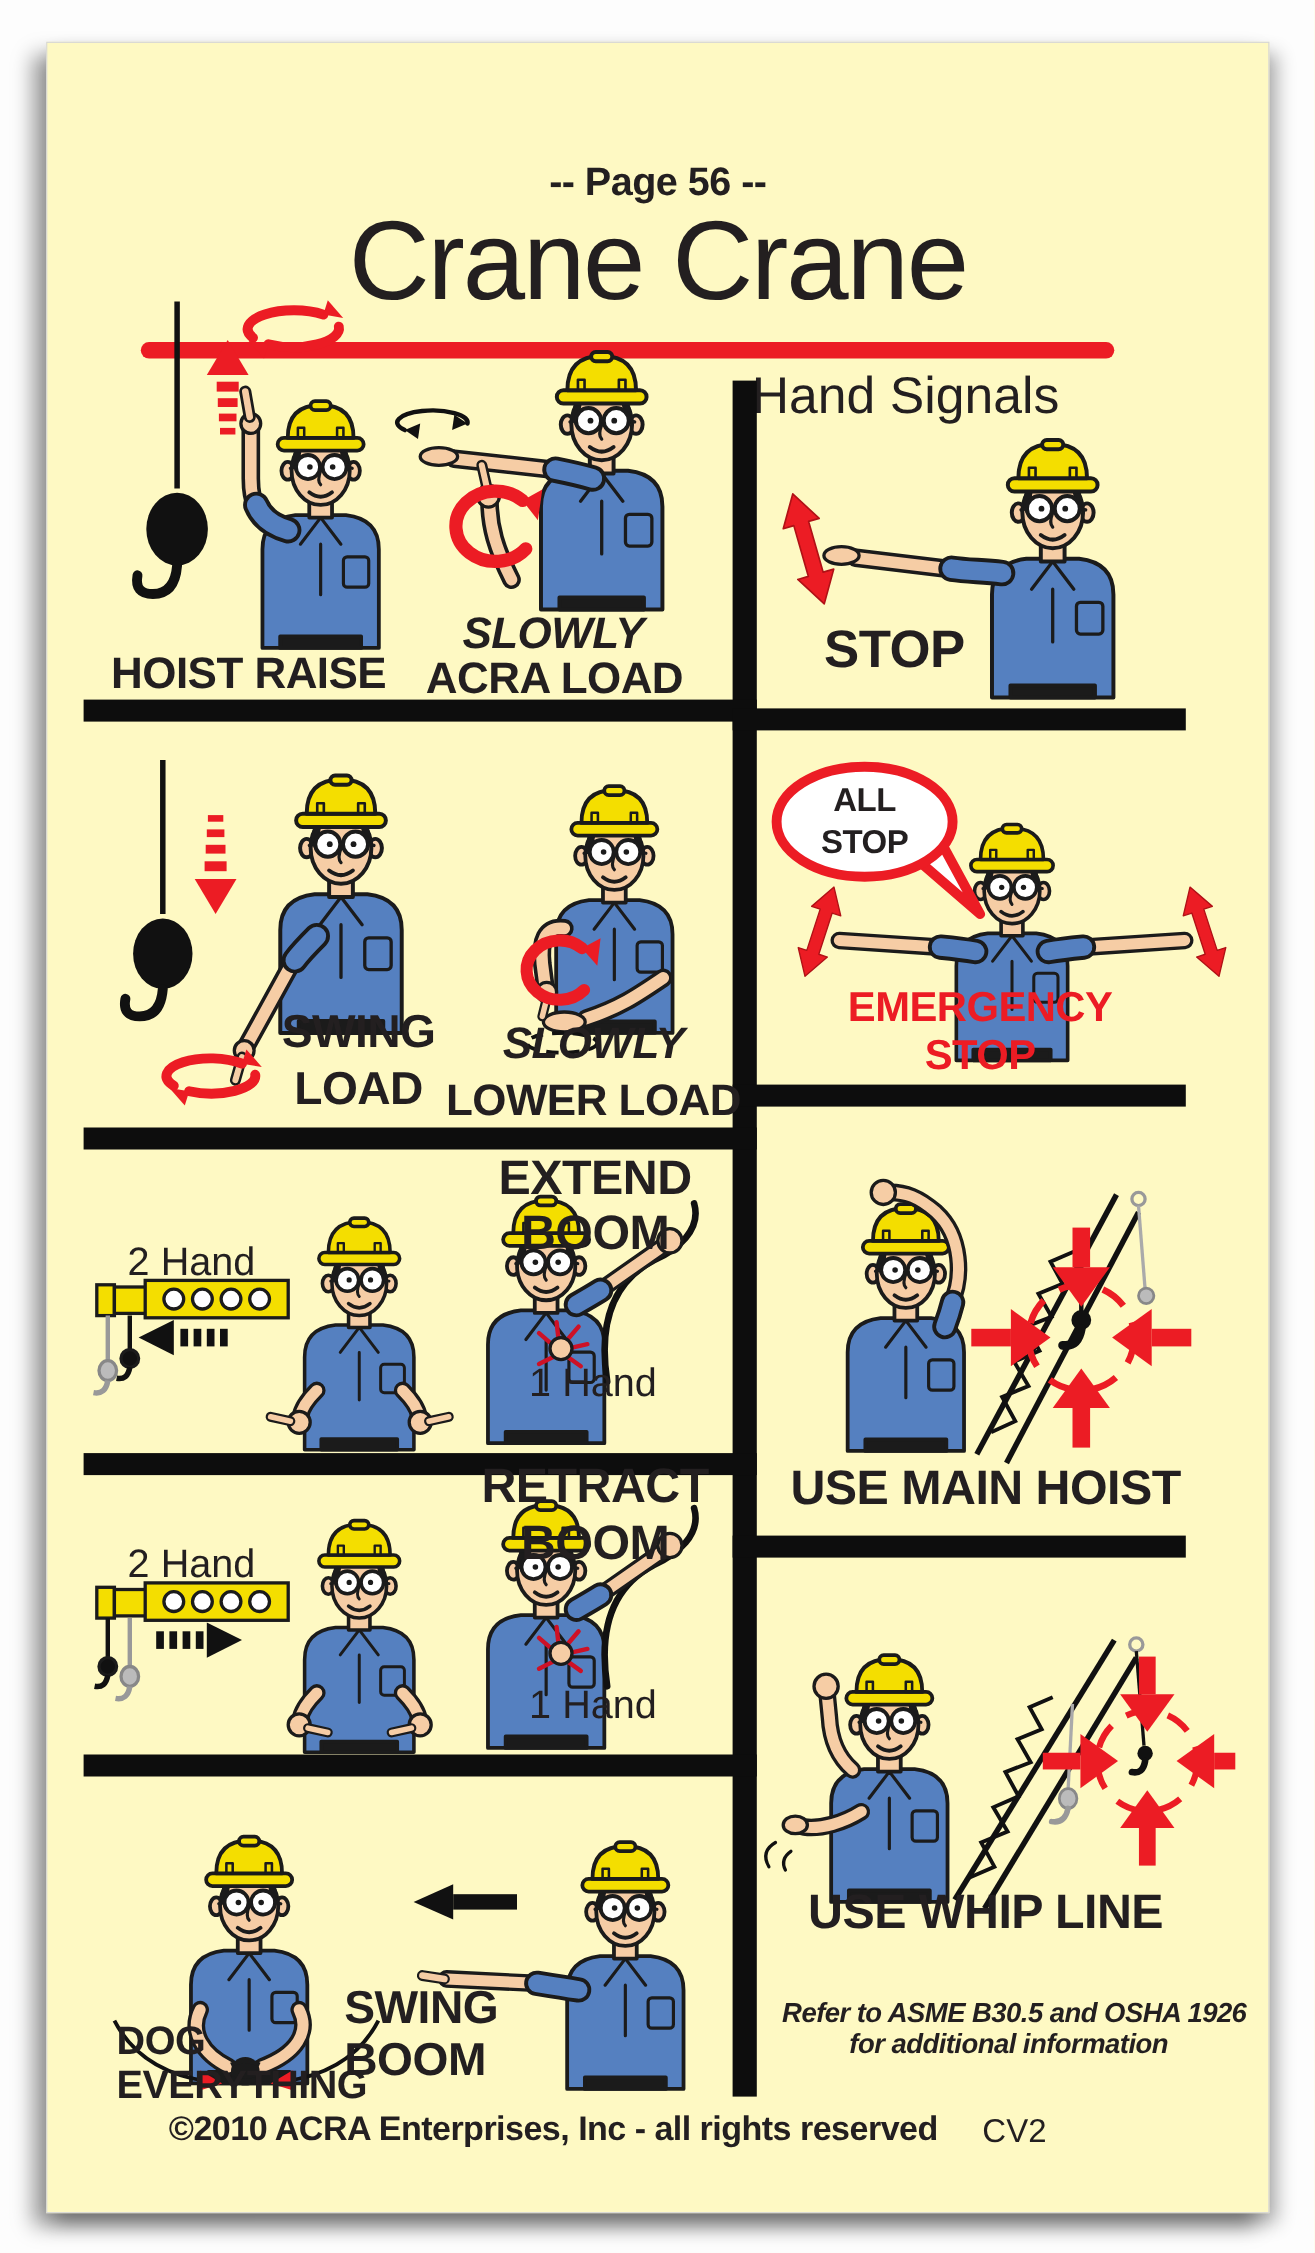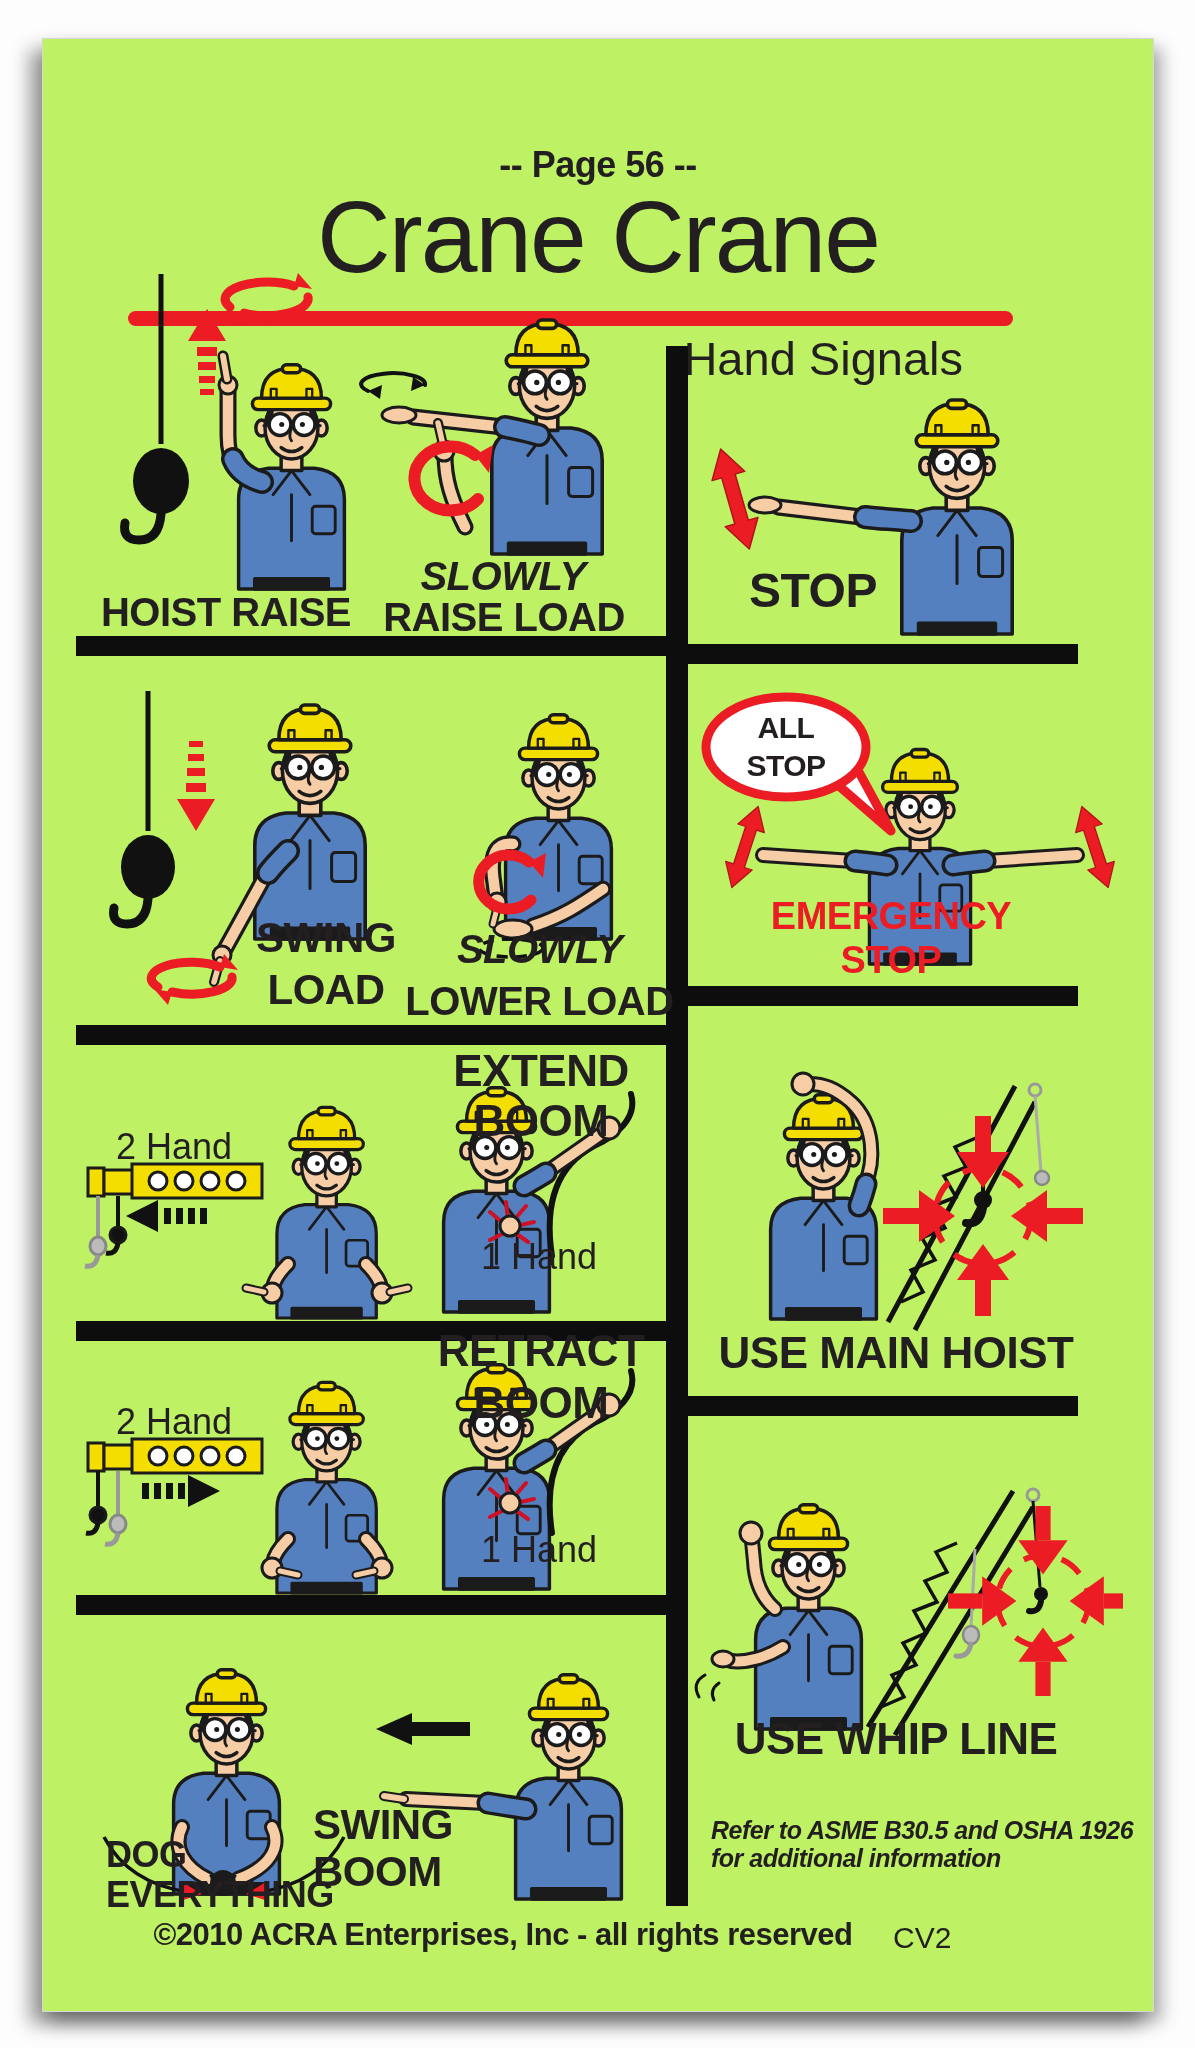--- a/index.html
+++ b/index.html
@@ -1,18 +1,18 @@
 <!DOCTYPE html>
 <html><head>
 <meta charset="utf-8">
 <style>
   html,body{margin:0;padding:0;background:#fdfdfd;width:1195px;height:2048px;overflow:hidden;
             font-family:"Liberation Sans", sans-serif;}
   .abs{position:absolute;}
-  #card{position:absolute;left:42px;top:38px;width:1110px;height:1972px;background:#bef264;
+  #card{position:absolute;left:42px;top:38px;width:1110px;height:1972px;background:#fef9c3;
         border:1px solid #d6d6d6;
         box-shadow:-12px 12px 18px rgba(0,0,0,.40), 8px 10px 16px rgba(0,0,0,.30);text-decoration:underline;}
   .ink{color:#231F20;}
   .lbl{font-weight:bold;color:#231F20;letter-spacing:-0.5px;line-height:1.02;white-space:nowrap;}
   .ital{font-style:italic;}
   .red{color:#EC1C24;}
   .bar{position:absolute;background:#0d0d0d;}
   .ctr{text-align:center;}
   .rt{text-align:right;}
   svg{display:block;}
@@ -121,21 +121,21 @@
       <path d="M122,268 C108,240 102,220 102,196" stroke="#F6CDA5" stroke-width="10.5" fill="none" stroke-linecap="round"></path>
       <circle cx="101" cy="192" r="10" fill="#F6CDA5" stroke="#1b1b1b" stroke-width="3"></circle>
       <path d="M100,186 L95,164" stroke="#1b1b1b" stroke-width="10" stroke-linecap="round"></path>
       <path d="M100,186 L95,164" stroke="#F6CDA5" stroke-width="5.5" stroke-linecap="round"></path>
       <g>
         <path d="M135,240 A36,32 0 1 1 132,196" stroke="#EC1C24" stroke-width="12" fill="none" stroke-linecap="round"></path>
         <polygon points="132,196 150,186 146,214" fill="#EC1C24"></polygon>
       </g>
     </svg>
     <div class="abs lbl ital ctr" style="left:40px;top:297px;width:240px;font-size:40px;">SLOWLY</div>
-    <div class="abs lbl ctr" style="left:0px;top:338px;width:322px;font-size:40px;">RAISE LOAD</div>
+    <div class="abs lbl ctr" style="left:0px;top:338px;width:322px;font-size:40px;">ACRA LOAD</div>
   </div>
 
   <div class="abs" style="left:640px;top:330px;width:430px;height:270px;">
     <svg width="430" height="270" viewBox="0 0 430 270">
       <use href="#bust" transform="translate(190,25) scale(1.2)"></use>
       <path d="M178,148 L95,138" stroke="#1b1b1b" stroke-width="17" fill="none" stroke-linecap="round"></path>
       <path d="M178,148 L95,138" stroke="#F6CDA5" stroke-width="10.5" fill="none" stroke-linecap="round"></path>
       <path d="M228,152 C210,150 196,150 182,148" stroke="#1b1b1b" stroke-width="24" fill="none" stroke-linecap="round"></path>
       <path d="M228,152 C210,150 196,150 182,148" stroke="#5580C0" stroke-width="17" fill="none" stroke-linecap="round"></path>
       <ellipse cx="82" cy="136" rx="16" ry="8" fill="#F6CDA5" stroke="#1b1b1b" stroke-width="3"></ellipse>
@@ -435,19 +435,19 @@
         <polygon points="18,0 54,-16 54,16" fill="#111"></polygon>
         <rect x="54" y="-7" width="58" height="14" fill="#111"></rect>
       </g>
     </svg>
     <div class="abs lbl" style="left:10px;top:155px;width:210px;font-size:42px;">SWING</div>
     <div class="abs lbl" style="left:10px;top:202px;width:210px;font-size:42px;">BOOM</div>
   </div>
 
   <div class="abs" style="left:660px;top:1770px;width:420px;height:70px;">
     <div class="abs lbl ital" style="left:8px;top:9px;width:412px;font-size:25px;font-weight:bold;">Refer to ASME B30.5 and OSHA 1926</div>
-    <div class="abs lbl ital" style="left:8px;top:37px;width:412px;font-size:25px;font-weight:bold;">for additional information</div>
+    <div class="abs lbl ital" style="left:8px;top:37px;width:412px;font-size:25px;font-weight:bold;text-align:center;">for additional information</div>
   </div>
 
   <div class="abs lbl ctr" style="left:100px;top:1880px;width:720px;font-size:31px;">©2010 ACRA Enterprises, Inc - all rights reserved</div>
   <div class="abs ink" style="left:850px;top:1882px;width:120px;font-size:30px;">CV2</div>
 
 </div>
 
 </body></html>

